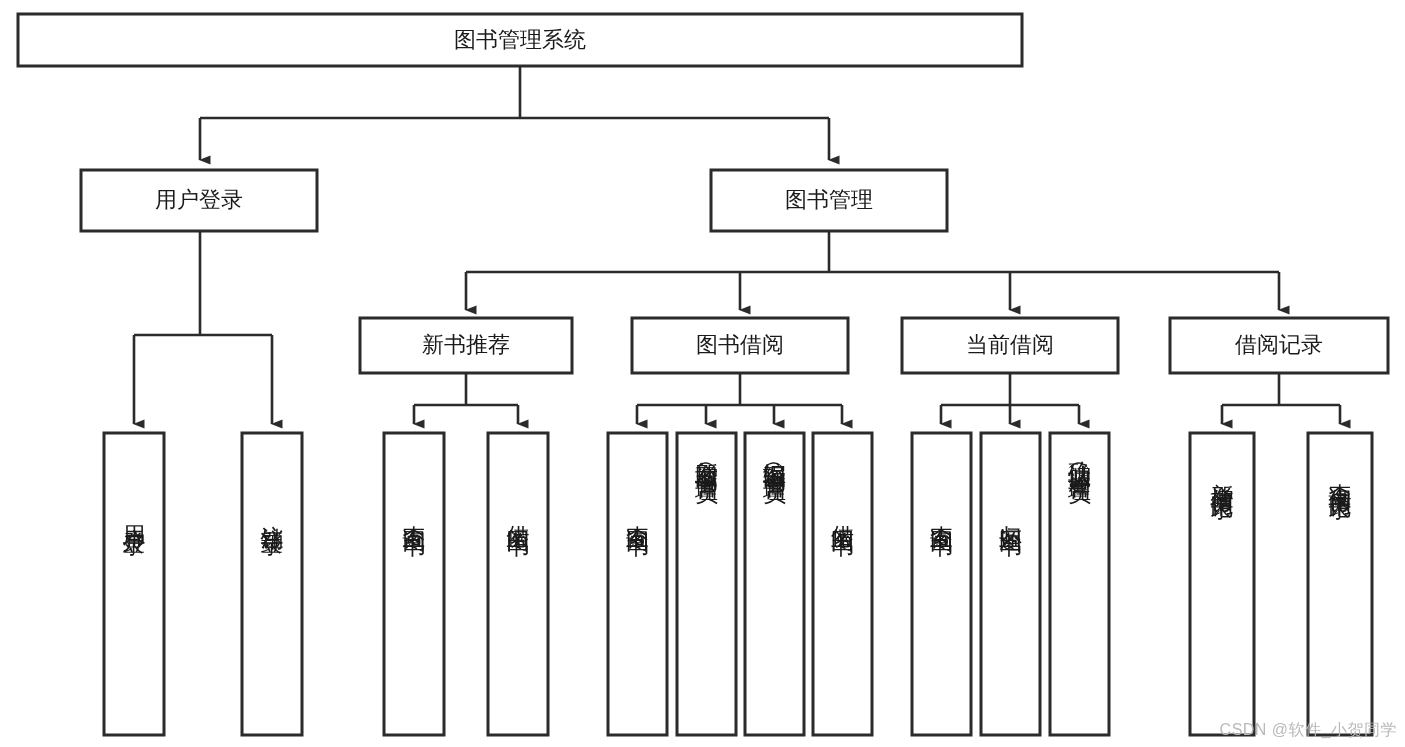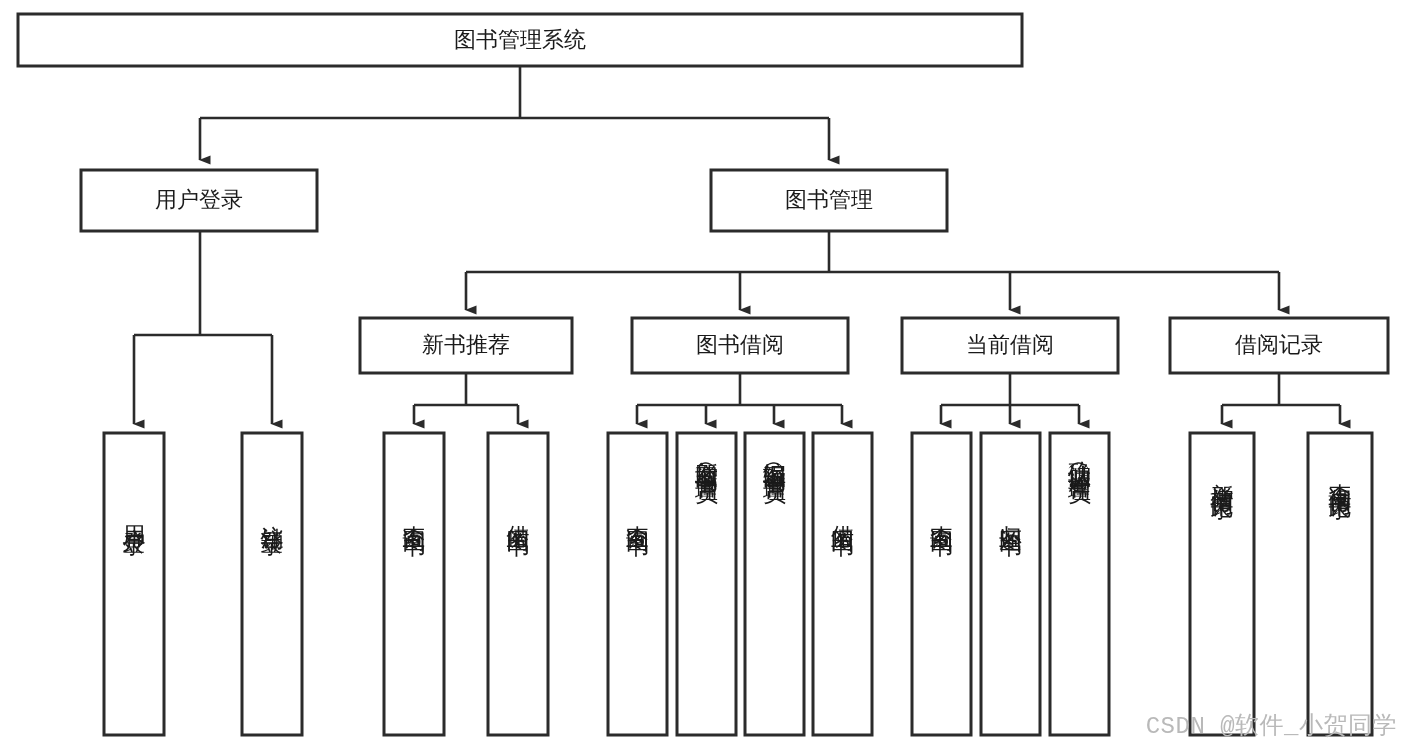--- a/index.html
+++ b/index.html
@@ -62,22 +62,22 @@
     font-size: 23px;
     line-height: 1.0;
     letter-spacing: 3px;
     color: #1a1a1a;
     white-space: nowrap;
   }
   .watermark {
     position: absolute;
     right: 8px;
     bottom: 6px;
-    font-family: Liberation Mono, monospace;
-    font-size: 24px;
+    font-family: Liberation Sans, sans-serif;
+    font-size: 16px;
     color: #b9b9b9;
     white-space: nowrap;
     letter-spacing: 0.5px;
   }
 </style>
 </head>
 <body>
 
 <div id="diagram-root">
 

